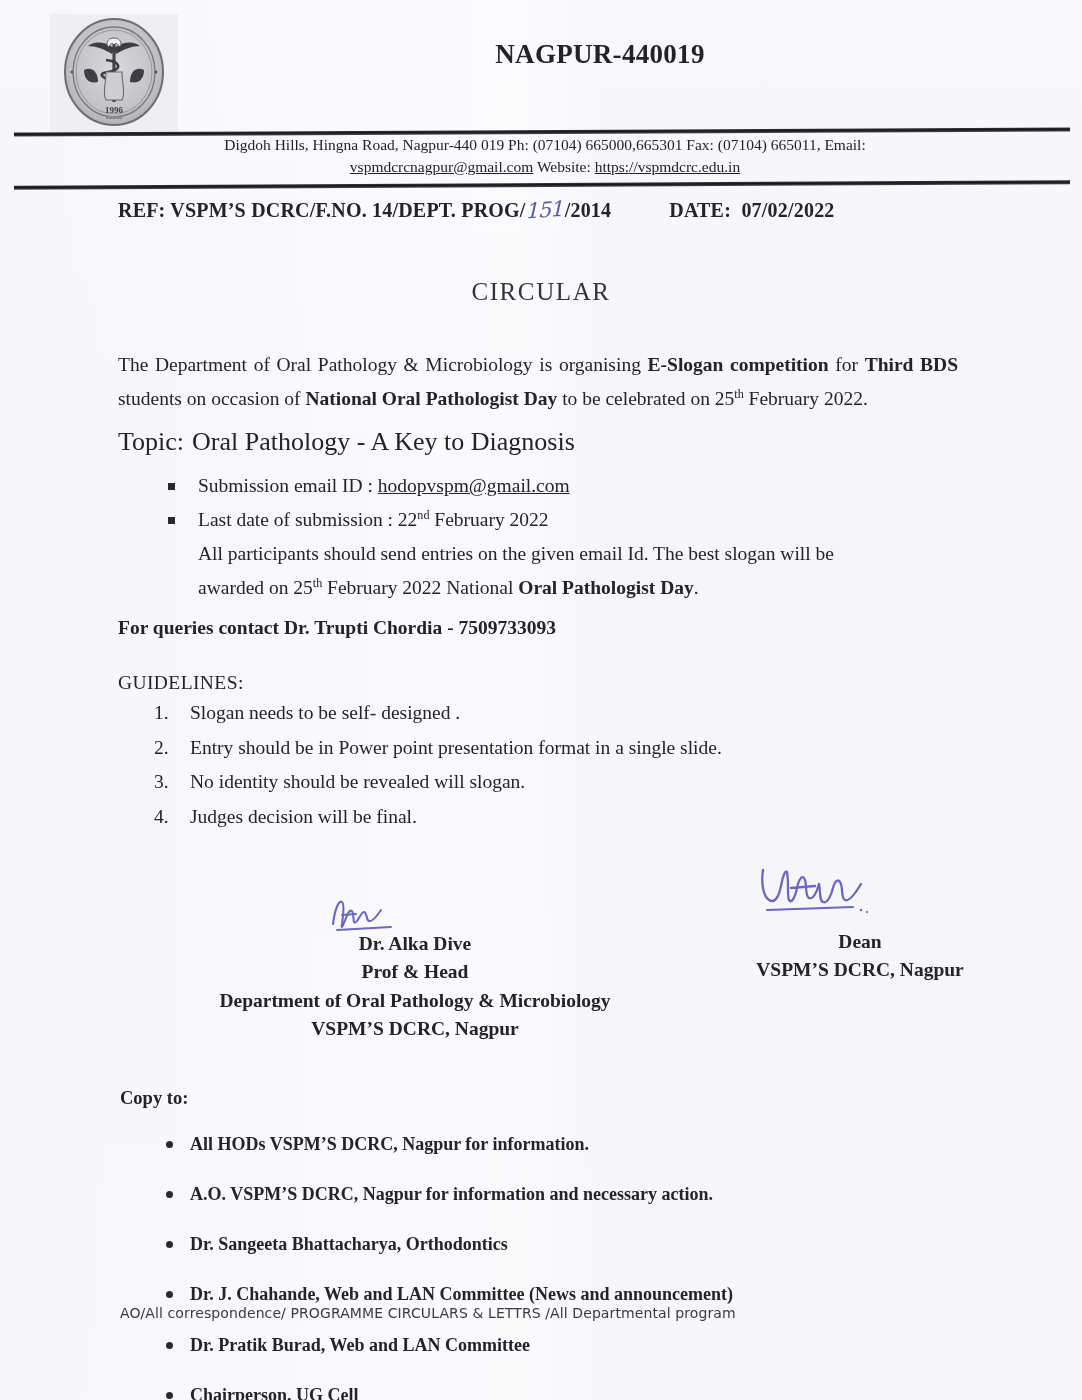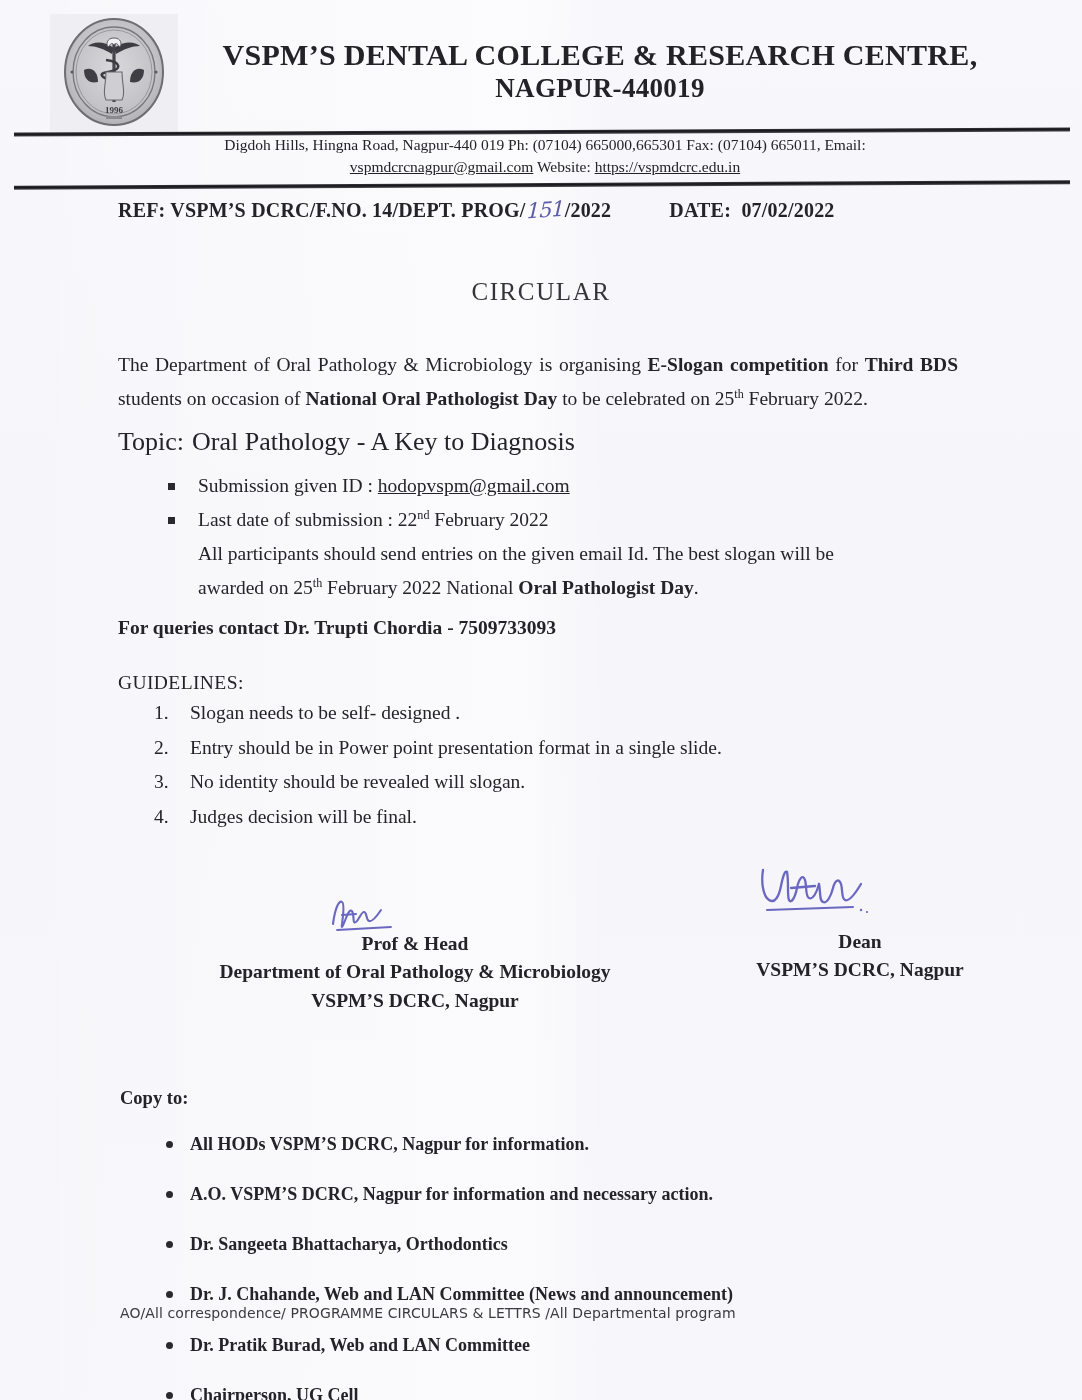--- a/index.html
+++ b/index.html
@@ -333,47 +333,46 @@
         <path d="M34 56 C42 52 48 58 48 68 C40 70 34 66 34 56 Z" fill="#3f3e44"></path>
         <path d="M94 56 C86 52 80 58 80 68 C88 70 94 66 94 56 Z" fill="#3f3e44"></path>
 
         <path d="M56 58 C56 72 52 78 56 86 L72 86 C76 78 72 72 72 58 Z" fill="#cfced3" stroke="#6a696f" stroke-width="1.1"></path>
         <text x="64" y="99" font-family="'Liberation Serif', serif" font-size="9" font-weight="bold" fill="#3d3c42" text-anchor="middle">1996</text>
         <rect x="56" y="102" width="16" height="3" fill="#8b8a90"></rect>
       </svg>
     </div>
 
     <div class="college-title">
-      <div class="l1">VSPM’S DENTAL COLLEGE &amp; RESEARCH CENTRE,</div>
       <div class="l2">NAGPUR-440019</div>
     </div>
   </div>
 
   <div class="rule r1"></div>
 
   <div class="contact">
     <div>Digdoh Hills, Hingna Road, Nagpur-440 019 Ph: (07104) 665000,665301 Fax: (07104) 665011, Email:</div>
     <div><u>vspmdcrcnagpur@gmail.com</u> <span>Website:</span> <u>https://vspmdcrc.edu.in</u></div>
   </div>
 
   <div class="rule r2"></div>
 
   <div class="refrow">
-    <span>REF: VSPM’S DCRC/F.NO. 14/DEPT. PROG/</span><span class="handwritten">151</span><span>/2022</span><span class="date"><span>DATE:</span>&nbsp; <span>07/02/2022</span></span>
+    <span>REF: VSPM’S DCRC/F.NO. 14/DEPT. PROG/</span><span class="handwritten">151</span><span>/2014</span><span class="date"><span>DATE:</span>&nbsp; <span>07/02/2022</span></span>
   </div>
 
   <div class="circular-title">CIRCULAR</div>
 
   <div class="body-block">
     <p class="para"><span>The Department of Oral Pathology &amp; Microbiology is organising </span><b>E-Slogan competition</b><span> for </span><b>Third BDS</b><span> students on occasion of </span><b>National Oral Pathologist Day</b><span> to be celebrated   on 25</span><sup>th</sup><span> February 2022.</span></p>
 
     <div class="topic"><span class="tlabel">Topic:</span><span>Oral Pathology - A Key to Diagnosis</span></div>
 
     <ul class="sq">
-      <li><span>Submission given ID : </span><u>hodopvspm@gmail.com</u></li>
+      <li><span>Submission email ID : </span><u>hodopvspm@gmail.com</u></li>
       <li><span>Last date of submission  : 22</span><sup>nd</sup><span> February 2022</span></li>
     </ul>
 
     <div class="cont">All participants should send entries on the given email Id. The best slogan will be</div>
     <div class="cont"><span>awarded on 25</span><sup>th</sup><span> February 2022 National </span><b>Oral Pathologist Day</b><span>.</span></div>
 
     <div class="queries">For queries contact Dr. Trupti Chordia - 7509733093</div>
   </div>
 
   <div class="guidelines">
@@ -404,20 +403,21 @@
         <path d="M62 22 C64 32 62 38 66 40 C70 42 74 34 76 26 C78 18 82 16 84 22 C86 28 84 36 88 38 C92 40 98 32 104 22"></path>
         <path d="M34 26 L58 24"></path>
       </g>
       <path d="M10 48 L96 45" stroke="#6a68c0" stroke-width="2" stroke-linecap="round" fill="none"></path>
       <circle cx="104" cy="48" r="1.2" fill="#6a68c0"></circle>
       <circle cx="110" cy="50" r="1.1" fill="#6a68c0"></circle>
     </svg>
   </div>
 
   <div class="sig-left">
+    <div>Dr. Alka Dive</div>
     <div>Prof &amp; Head</div>
     <div>Department of Oral Pathology &amp; Microbiology</div>
     <div>VSPM’S DCRC, Nagpur</div>
   </div>
 
   <div class="sig-right">
     <div>Dean</div>
     <div>VSPM’S DCRC, Nagpur</div>
   </div>
 

